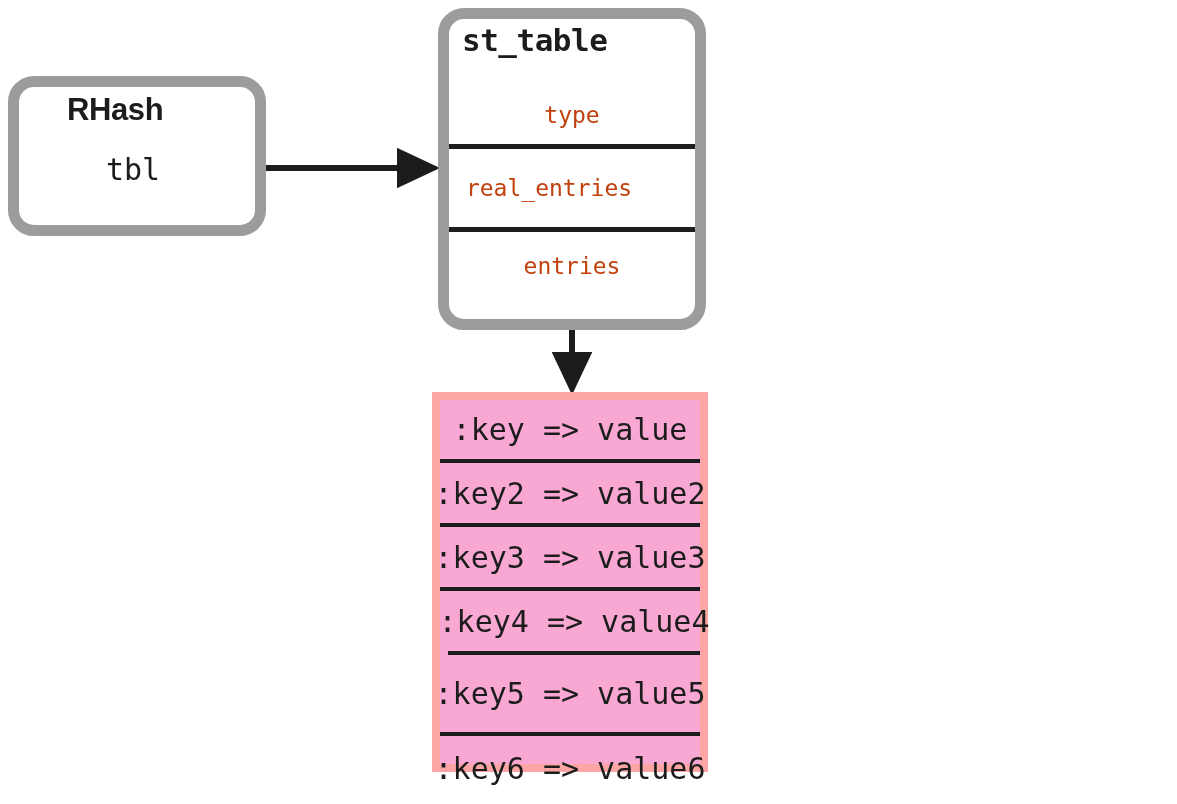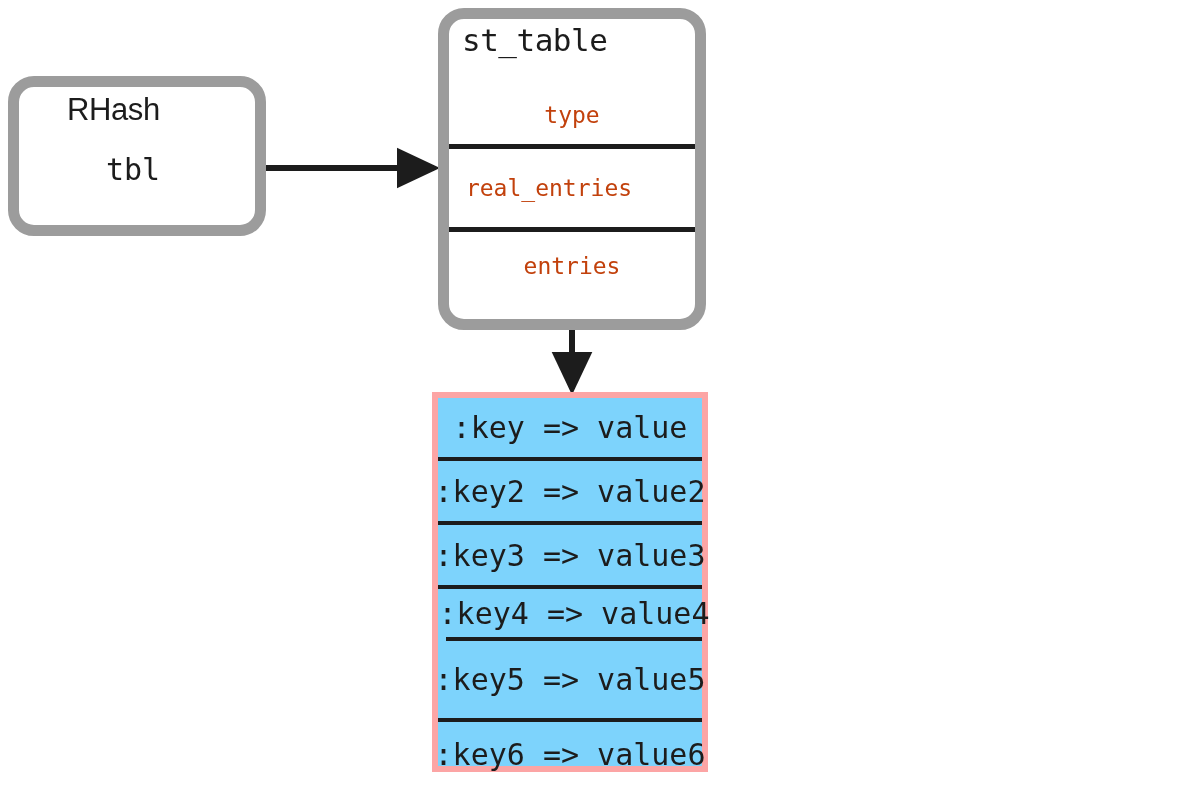--- a/index.html
+++ b/index.html
@@ -26,21 +26,21 @@
   .struct-box {
     position: absolute;
     box-sizing: border-box;
     background: #ffffff;
     border: 11px solid #9c9c9c;
     border-radius: 26px;
   }
 
   .struct-title {
     position: absolute;
-    font-weight: normal;
+    font-weight: bold;
     color: #1c1c1c;
     white-space: nowrap;
   }
 
   .title-sans {
     font-family: "Liberation Sans", sans-serif;
     font-size: 31px;
     letter-spacing: -0.4px;
     margin-left: 45px;
   }
@@ -76,22 +76,22 @@
     font-family: "DejaVu Sans Mono", monospace;
     font-size: 30px;
     color: #1c1c1c;
     white-space: nowrap;
   }
 
   
   .entries-table {
     position: absolute;
     box-sizing: border-box;
-    background: #7dd3fc;
-    border: 6px solid #fca5a5;
+    background: #f9a8d4;
+    border: 8px solid #fca5a5;
   }
 
   .entry-row {
     box-sizing: border-box;
     display: flex;
     align-items: center;
     justify-content: center;
     font-family: "DejaVu Sans Mono", monospace;
     font-size: 30px;
     color: #1c1c1c;
@@ -141,18 +141,18 @@
 
   <div class="field-row" style="left:449px; top:149px; width:200px; height:78px;">real_entries</div>
   <div class="field-divider" style="left:449px; top:227px; width:246px;"></div>
 
   <div class="field-row" style="left:449px; top:232px; width:246px; height:68px;">entries</div>
 
   <div class="entries-table" style="left:432px; top:392px; width:276px; height:380px;">
     <div class="entry-row" style="height:63px;">:key =&gt; value</div>
     <div class="entry-row" style="height:64px;text-align:right;">:key2 =&gt; value2</div>
     <div class="entry-row" style="height:64px;">:key3 =&gt; value3</div>
-    <div class="entry-row" style="height:52px;margin-left:8px;">:key4 =&gt; value4</div>
+    <div class="entry-row" style="height:64px;margin-left:8px;">:key4 =&gt; value4</div>
     <div class="entry-row" style="height:81px;">:key5 =&gt; value5</div>
     <div class="entry-row" style="height:65px;">:key6 =&gt; value6</div>
   </div>
 
 </div>
 
 </body></html>

